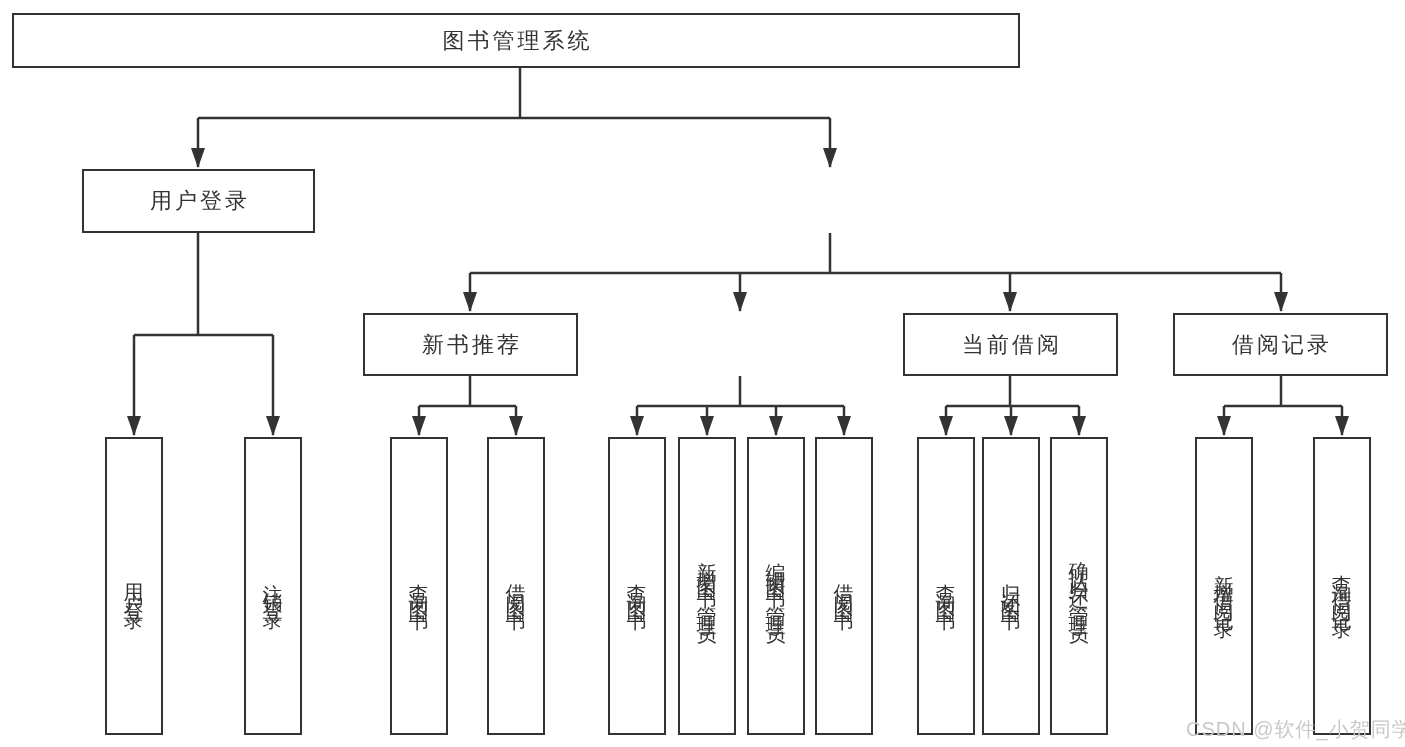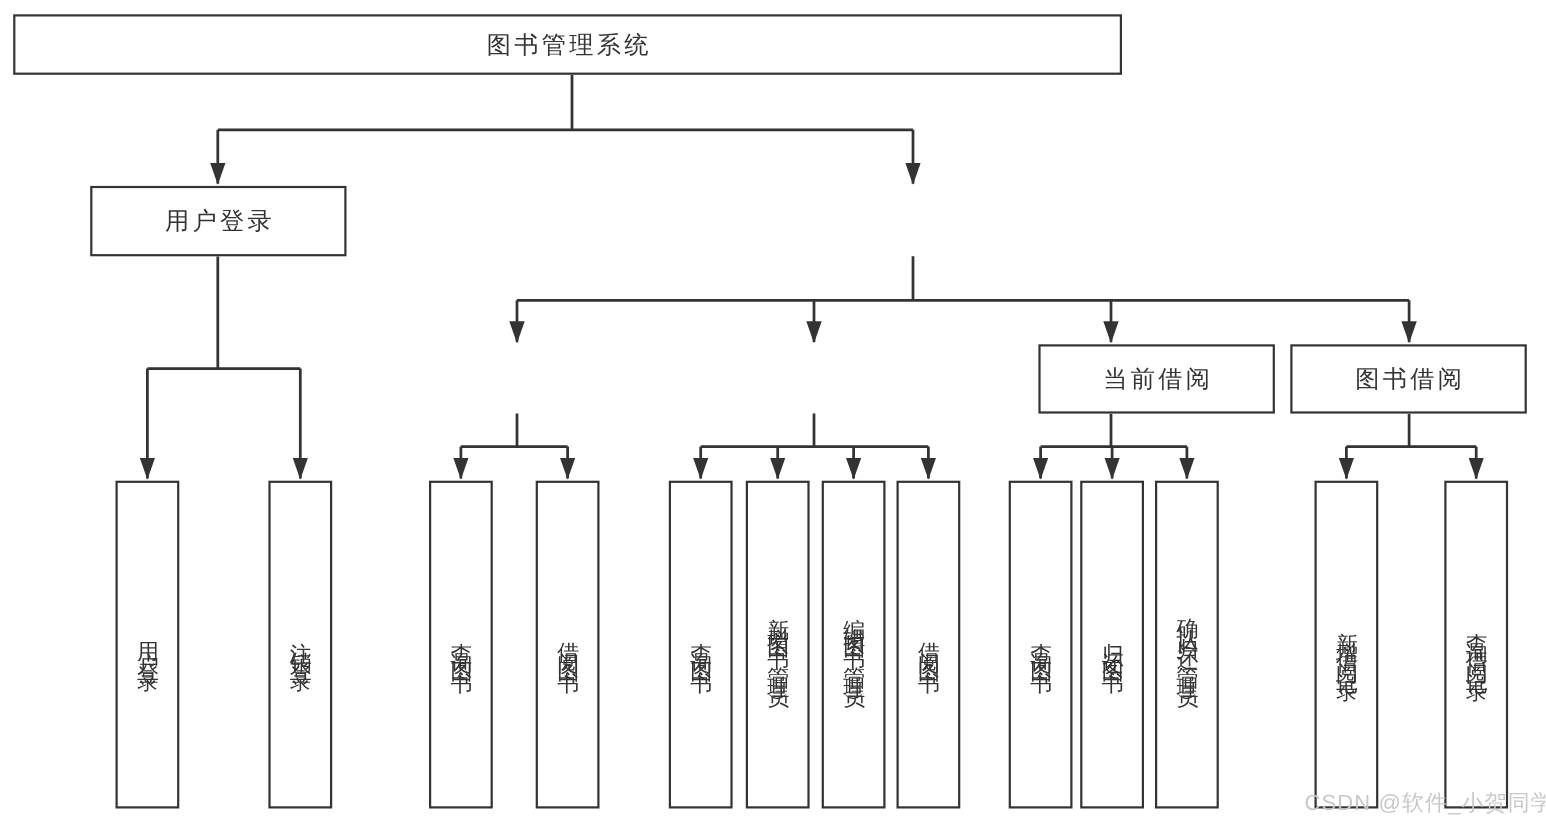--- a/index.html
+++ b/index.html
@@ -99,22 +99,23 @@
 
     <path class="cline" d="M1281,376 V406 M1224,406 H1342"></path>
     <path class="cline" d="M1224,406 V435" marker-end="url(#arw)"></path>
     <path class="cline" d="M1342,406 V435" marker-end="url(#arw)"></path>
   </svg>
 
   <div class="hnode root-node" style="left:12px;top:13px;width:1008px;height:55px">图书管理系统</div>
 
   <div class="hnode" style="left:82px;top:169px;width:233px;height:64px">用户登录</div>
 
-  <div class="hnode" style="left:944px;top:313px;width:215px;height:63px">当前借阅</div>
-  <div class="hnode" style="left:1173px;top:313px;width:215px;height:63px">图书借阅</div>
+  <div class="hnode" style="left:363px;top:313px;width:215px;height:63px">新书推荐</div>
+  <div class="hnode" style="left:903px;top:313px;width:215px;height:63px">当前借阅</div>
+  <div class="hnode" style="left:1173px;top:313px;width:215px;height:63px">借阅记录</div>
 
   <div class="vnode" style="left:105px">用户登录</div>
   <div class="vnode" style="left:244px">注销登录</div>
 
   <div class="vnode" style="left:390px">查询图书</div>
   <div class="vnode" style="left:487px">借阅图书</div>
 
   <div class="vnode" style="left:608px">查询图书</div>
   <div class="vnode" style="left:678px">新增图书（管理员）</div>
   <div class="vnode" style="left:747px">编辑图书（管理员）</div>

